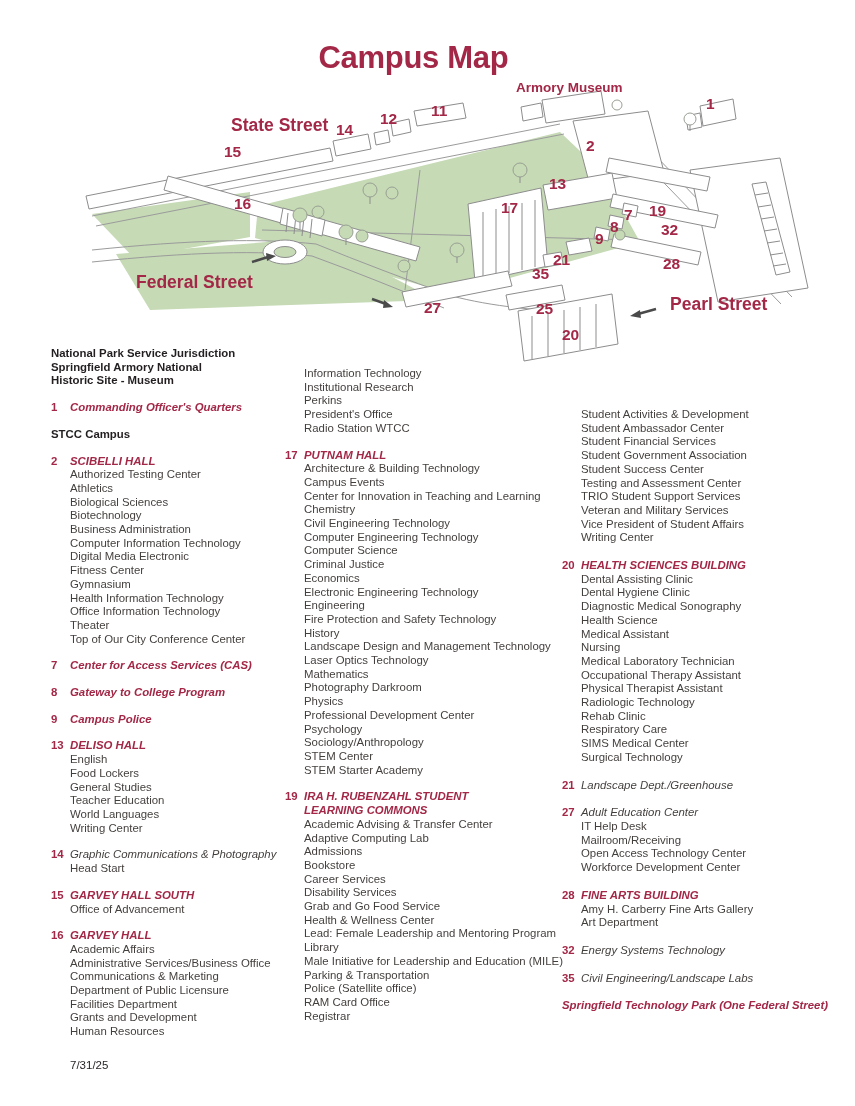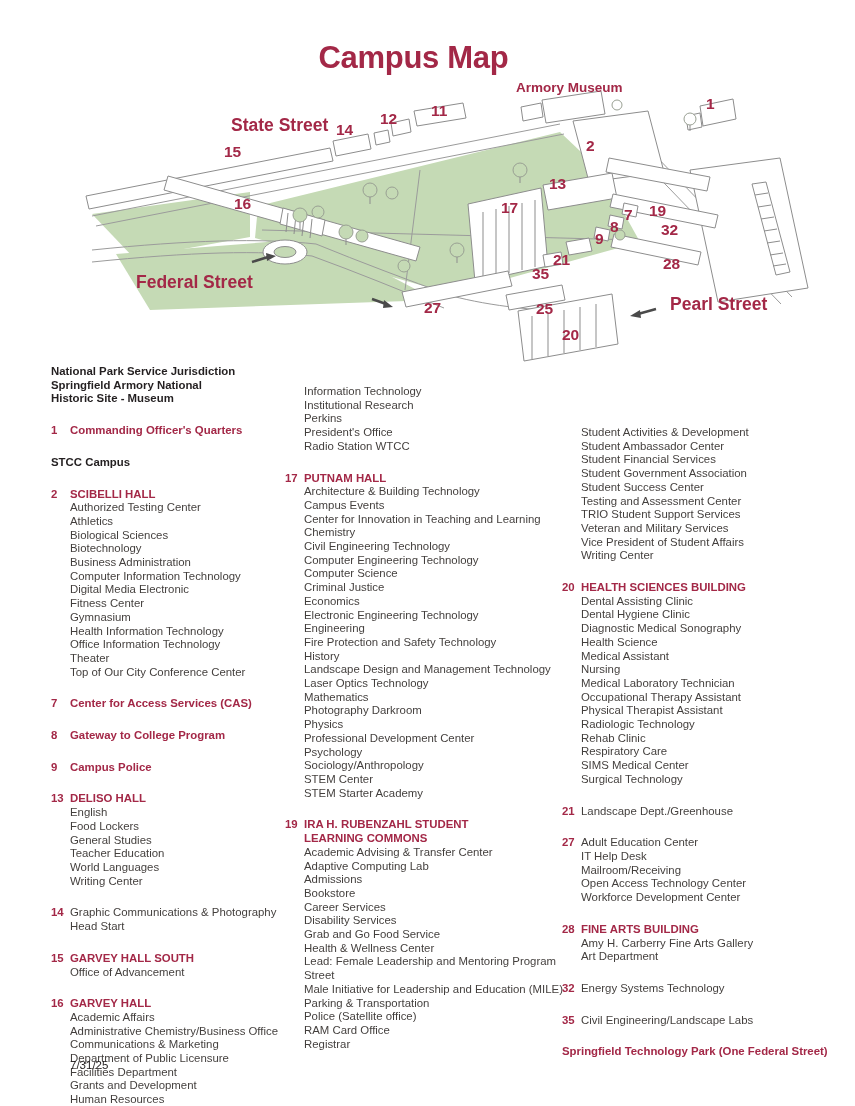--- a/index.html
+++ b/index.html
@@ -14,28 +14,28 @@
         letter-spacing:-.3px;}
   .map{position:absolute;left:0;top:0;width:855px;height:395px;}
   .map svg{position:absolute;left:0;top:0;}
   #map-labels span{position:absolute;white-space:nowrap;color:var(--accent);font-weight:bold;line-height:1;}
   #map-labels .mnum{font-size:15.5px;}
   
   .col{position:absolute;font-size:11.4px;line-height:13.7px;color:var(--body);}
   #col-left{left:51px;top:347px;width:250px;}
   #col-mid{left:285px;top:367px;width:296px;}
   #col-right{left:562px;top:408px;width:293px;}
-  .blk{margin-bottom:13px;margin-top:18px;}
+  .blk{margin-bottom:13px;}
   #col-right .blk{margin-bottom:14px;}
   .blk:last-child{margin-bottom:0;}
   .note{font-weight:bold;color:var(--ink);}
   .hd{position:relative;padding-left:19px;font-weight:bold;color:var(--ink);}
   .hd.flush{padding-left:0;}
   .hd .num{position:absolute;left:0;top:0;color:var(--accent);}
-  .hd .t{white-space:pre-line;}
+  .hd .t{white-space:pre-line;font-style:italic;}
   .hd .t.red{color:var(--accent);}
   .hd .t.plain{font-weight:normal;color:var(--body);}
   .it{padding-left:19px;}
   .date{position:absolute;left:42px;top:1059px;font-size:11.5px;color:var(--ink);margin-left:28px;}
   .lawn{fill:var(--lawn);}
   .bld{fill:#fff;stroke:var(--bld);stroke-width:1;stroke-linejoin:round;}
   .rd{fill:none;stroke:var(--road);stroke-width:1;}
   .det{fill:none;stroke:var(--bld);stroke-width:1;}
   .tree{fill:var(--lawn);stroke:#99a093;stroke-width:1;}
   .arrow{stroke:#4a4a4a;stroke-width:2.5;}
@@ -213,21 +213,21 @@
         <div class="hd"><span class="num">14</span><span class="t plain">Graphic Communications &amp; Photography</span></div>
         <div class="it">Head Start</div>
       </div>
       <div class="blk">
         <div class="hd"><span class="num">15</span><span class="t red">GARVEY HALL SOUTH</span></div>
         <div class="it">Office of Advancement</div>
       </div>
       <div class="blk">
         <div class="hd"><span class="num">16</span><span class="t red">GARVEY HALL</span></div>
         <div class="it">Academic Affairs</div>
-        <div class="it">Administrative Chemistry/Business Office</div>
+        <div class="it">Administrative Services/Business Office</div>
         <div class="it">Communications &amp; Marketing</div>
         <div class="it">Department of Public Licensure</div>
         <div class="it">Facilities Department</div>
         <div class="it">Grants and Development</div>
         <div class="it">Human Resources</div>
       </div>
     </div>
   <div class="col" id="col-mid">
       <div class="blk">
         <div class="it">Information Technology</div>
@@ -267,21 +267,21 @@
 LEARNING COMMONS</span></div>
         <div class="it">Academic Advising &amp; Transfer Center</div>
         <div class="it">Adaptive Computing Lab</div>
         <div class="it">Admissions</div>
         <div class="it">Bookstore</div>
         <div class="it">Career Services</div>
         <div class="it">Disability Services</div>
         <div class="it">Grab and Go Food Service</div>
         <div class="it">Health &amp; Wellness Center</div>
         <div class="it">Lead: Female Leadership and Mentoring Program</div>
-        <div class="it">Street</div>
+        <div class="it">Library</div>
         <div class="it">Male Initiative for Leadership and Education (MILE)</div>
         <div class="it">Parking &amp; Transportation</div>
         <div class="it">Police (Satellite office)</div>
         <div class="it">RAM Card Office</div>
         <div class="it">Registrar</div>
       </div>
     </div>
   <div class="col" id="col-right">
       <div class="blk">
         <div class="it">Student Activities &amp; Development</div>

